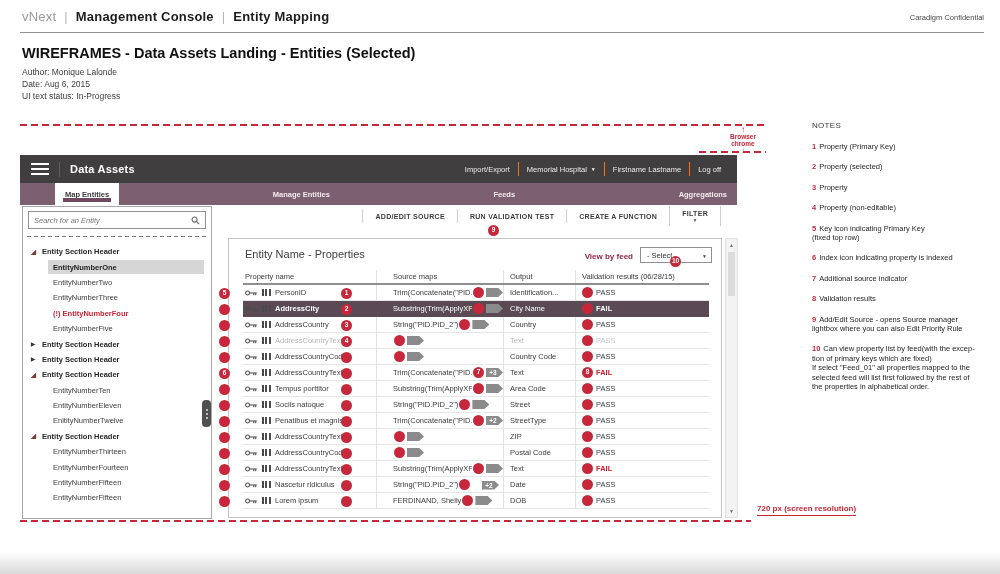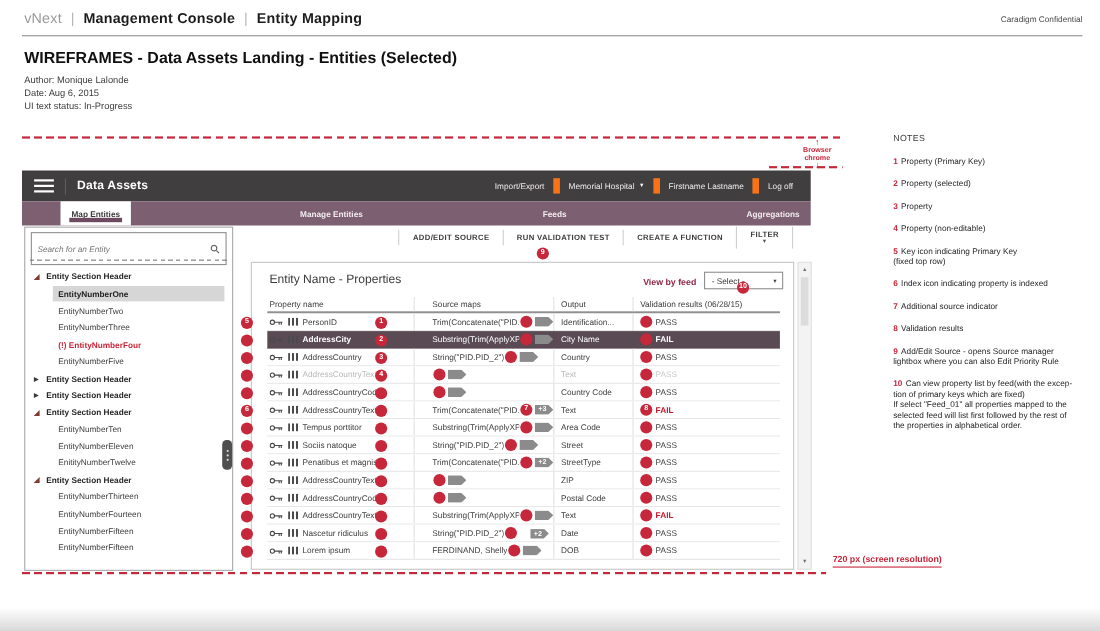--- a/index.html
+++ b/index.html
@@ -37,21 +37,21 @@
   
   .app { position:absolute; left:20px; top:155px; width:717px; height:365px; background:#fff; }
   .app-header { position:absolute; left:0; right:0; top:0; height:28px; background:#403e3f;
     color:#fff; display:flex; align-items:center; }
   .hamburger { margin-left:11px; width:18px; cursor:pointer; }
   .hamburger i { display:block; height:2.5px; background:#fff; margin:2.6px 0; }
   .hdr-divider { width:1px; height:15px; background:#5e5c5d; margin:0 10px; }
   .app-title { font-size:11px; font-weight:bold; letter-spacing:.2px; }
   .topnav { margin-left:auto; display:flex; align-items:center; padding-right:8px; height:100%; }
   .topnav-item { display:flex; align-items:center; font-size:7.5px; color:#ececec;
-    padding:0 8px; height:14px; border-left:6px solid #f97316; cursor:pointer; }
+    padding:0 8px; height:14px; border-left:1px solid #f97316; cursor:pointer; }
   .topnav-item:first-child { border-left:none;margin-left:24px; }
   .topnav-caret { font-size:5px; margin-left:4px; color:#fff; }
 
   .tab-bar { position:absolute; left:0; right:0; top:28px; height:22px; background:#7d5f72;
     display:flex; align-items:stretch; padding-left:35px;justify-content:space-between; }
   .tab { display:flex; align-items:center; padding:0 10px; font-size:7.5px; font-weight:bold;
     color:#f2ecef; cursor:pointer; position:relative; }
   .tab.active { background:#fff; color:#3a3a3a; }
   .tab.active::after { content:""; position:absolute; left:8px; right:8px; bottom:3px;
     height:4px; background:#6d4a60; }
@@ -61,21 +61,21 @@
     padding-right:16px; }
   .tbtn { display:flex; align-items:center; height:14px; padding:0 12px; border-left:1px solid #cfcfcf;
     font-size:7px; font-weight:bold; color:#3d3d3d; letter-spacing:.3px; cursor:pointer; }
   .tbtn.filter { flex-direction:column; justify-content:center; height:20px; border-right:1px solid #cfcfcf; }
   .tbtn .tcaret { font-size:5px; color:#555; line-height:5px; margin-top:1px; }
   .marker-9 { position:absolute; left:468px; top:70px; }
 
   
   .tree { position:absolute; left:2px; top:51px; width:190px; height:313px;
     border:1px solid #a8a8a8; background:#fff; }
-  .search-box { position:absolute; left:5px; top:4px; right:5px; height:30px;
+  .search-box { position:absolute; left:5px; top:4px; right:5px; height:18px;
     border:1px solid #8f8f8f; display:flex; align-items:center; padding:0 5px; background:#fff; }
   .search-box input { flex:1; border:none; outline:none; font-family:"Liberation Sans",sans-serif;
     font-style:italic; font-size:7.5px; color:#555; background:transparent; min-width:0; }
   .search-icon svg { display:block; }
   .tree-dash { position:absolute; left:4px; right:4px; top:29px; height:1px;
     background:repeating-linear-gradient(90deg,#777 0 4px,transparent 4px 7px); }
   .tree-list { position:absolute; left:0; right:0; top:37px; }
   .titem { position:relative; height:15.4px; display:flex; align-items:center;
     padding-left:30px; font-size:7.5px; color:#3d3d3d; cursor:pointer; }
   .titem .twisty { position:absolute; left:8px; width:12px; text-align:left; }

